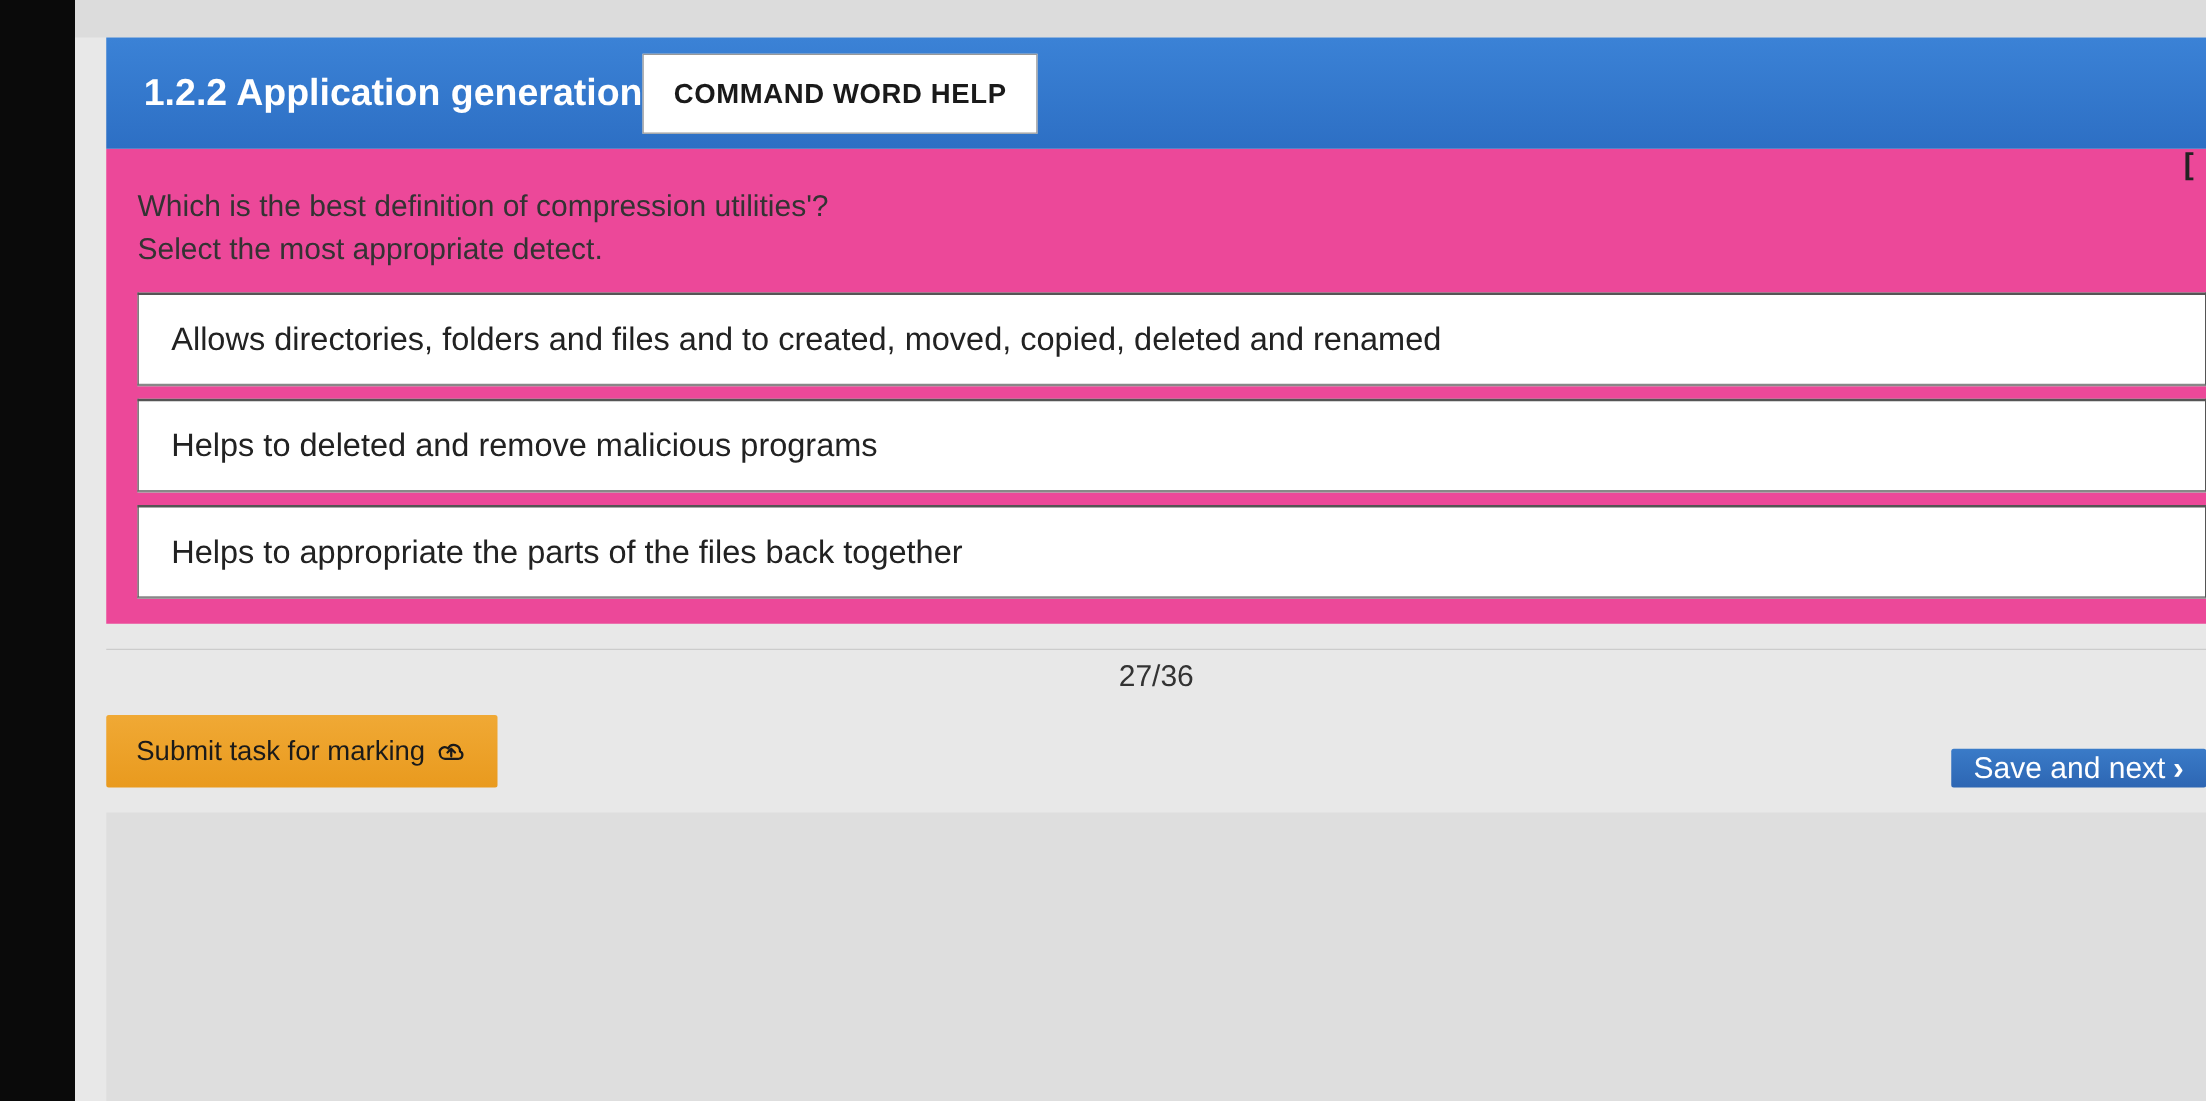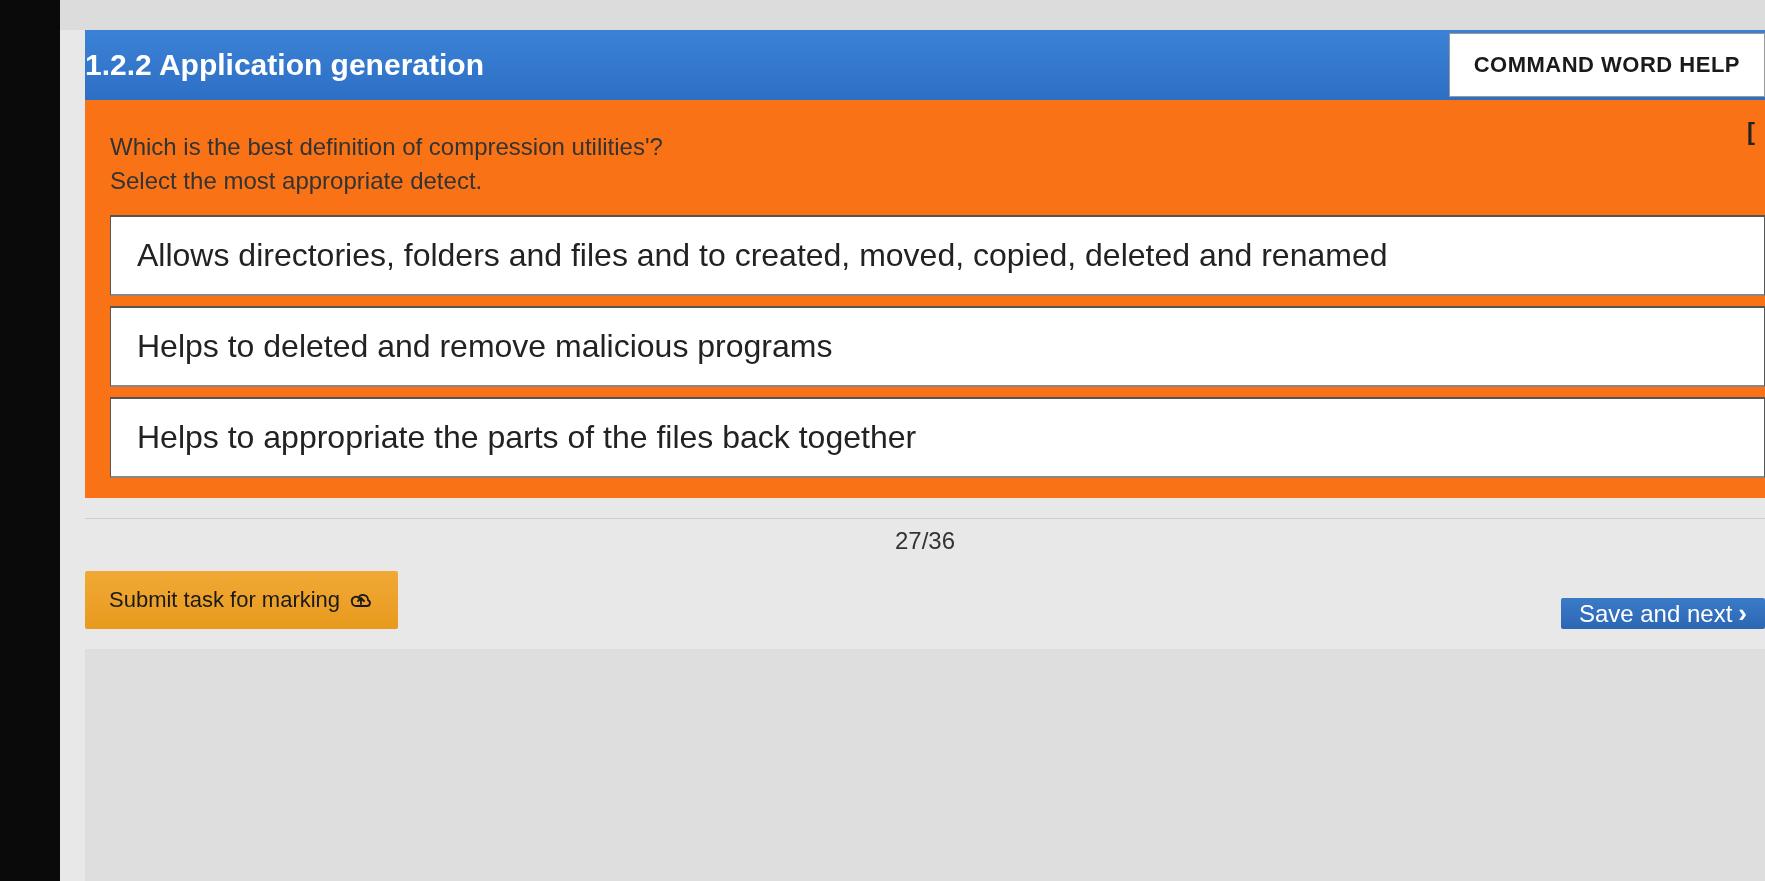--- a/index.html
+++ b/index.html
@@ -31,43 +31,44 @@
     height: 100%;
     background: #0a0a0a;
   }
   .top-area {
     height: 30px;
     background: #dcdcdc;
     position: relative;
   }
   .header-bar {
     background: linear-gradient(to bottom, #3b82d6, #2d6fc4);
-    height: 70px;
-    display: flex;
-    align-items: center;
-    justify-content: space-between;
+    height: 89px;
+    display: flex;
+    align-items: center;
+    justify-content: flex-start;
+    padding-left: 30px;
     position: relative;
     margin-left: 25px;
   }
   .header-title {
     color: #ffffff;
     font-size: 30px;
     font-weight: 600;
   }
   .command-word-help {
     background: #ffffff;
     color: #1a1a1a;
     font-size: 22px;
     font-weight: 700;
     padding: 18px 24px;
     border: 1px solid #999;
     letter-spacing: 0.5px;
   }
   .content-area {
-    background: #f97316;
+    background: #ec4899;
     padding: 20px 0 20px 25px;
     margin-left: 25px;
   }
   .question-block {
     padding: 10px 0 18px 0;
   }
   .question-text {
     font-size: 24px;
     color: #333;
     line-height: 1.4;
@@ -89,21 +90,21 @@
     display: flex;
     flex-direction: column;
     gap: 10px;
   }
   .answer-option {
     background: #ffffff;
     border: 1px solid #555;
     border-top: 2px solid #555;
     border-bottom: 2px solid #888;
     padding: 20px 26px;
-    font-size: 32px;
+    font-size: 26px;
     color: #222;
     text-align: left;
     cursor: pointer;
     width: 100%;
   }
   .footer-area {
     margin-top: 20px;
     margin-left: 25px;
     padding: 8px 0 20px 0;
     position: relative;

